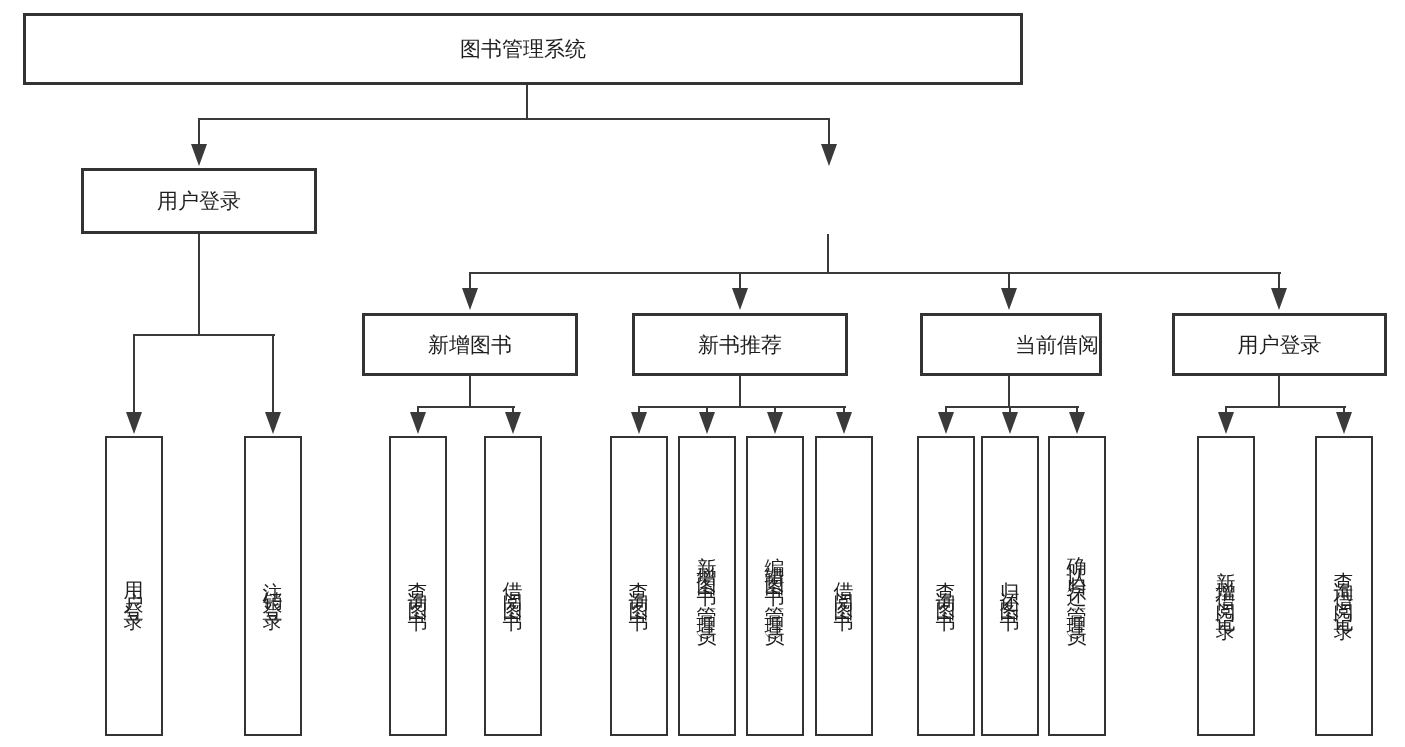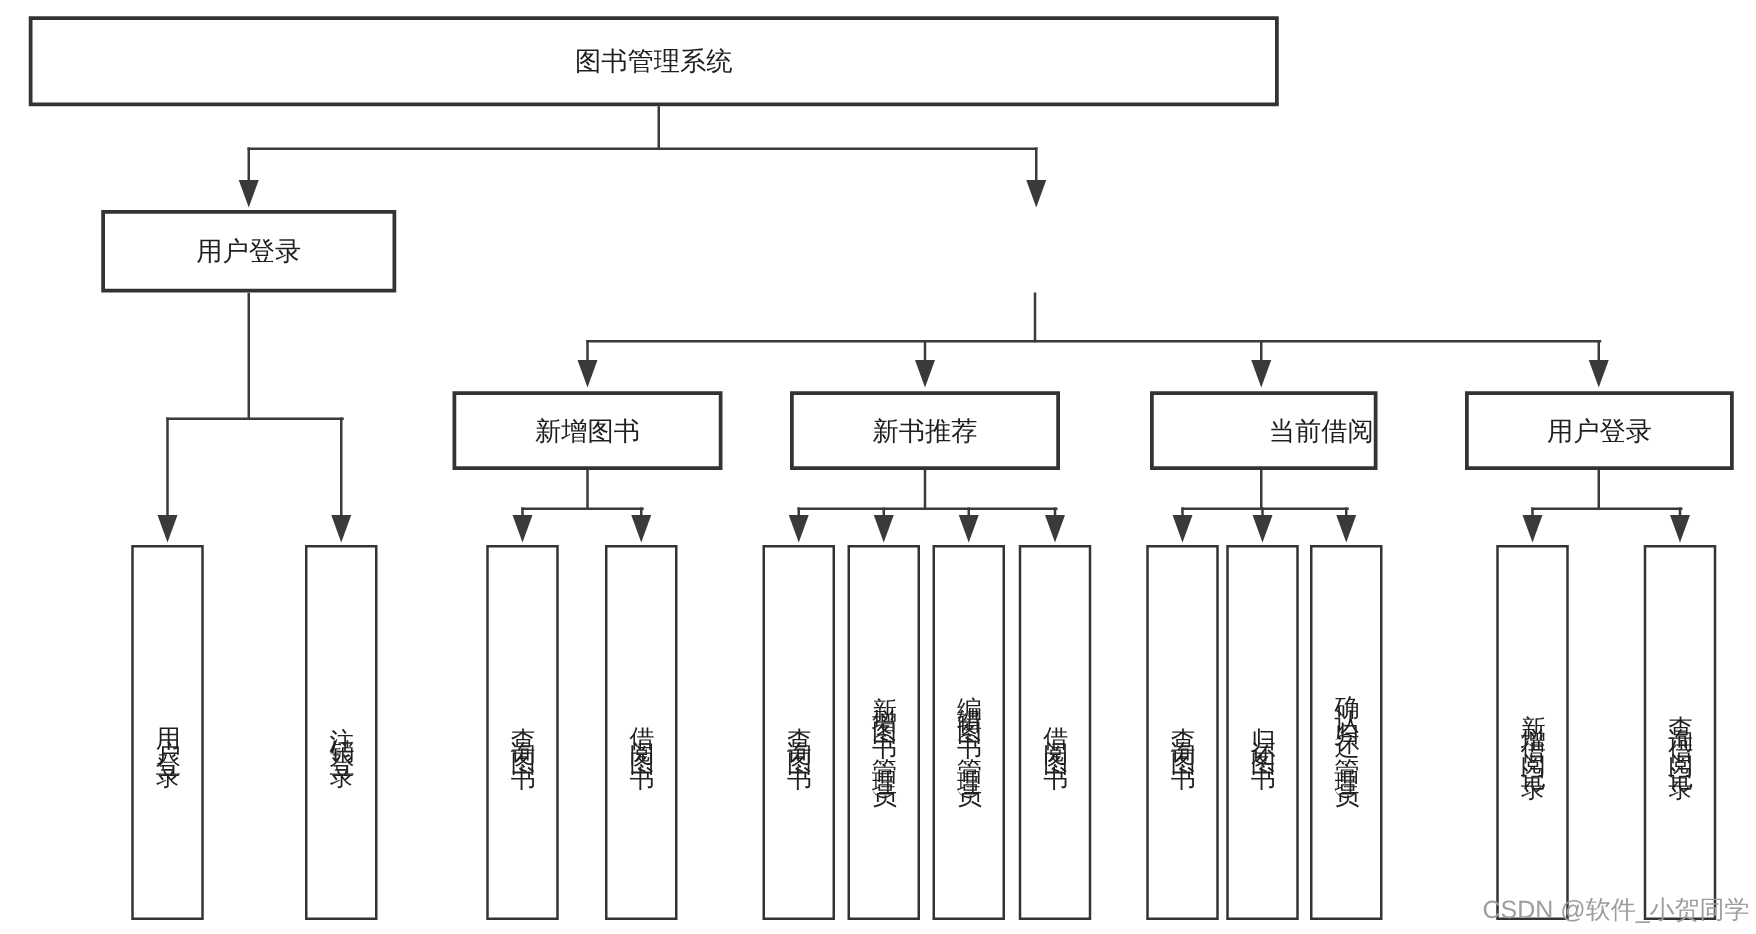--- a/index.html
+++ b/index.html
@@ -168,15 +168,14 @@
   <div class="ln" style="left:1076px;top:406px;width:2px;height:12px;"></div>
   <div class="ah" style="left:1069px;top:412px;"></div>
 
   <div class="ln" style="left:1278px;top:376px;width:2px;height:32px;"></div>
   <div class="ln" style="left:1225px;top:406px;width:121px;height:2px;"></div>
   <div class="ln" style="left:1225px;top:406px;width:2px;height:12px;"></div>
   <div class="ah" style="left:1218px;top:412px;"></div>
   <div class="ln" style="left:1343px;top:406px;width:2px;height:12px;"></div>
   <div class="ah" style="left:1336px;top:412px;"></div>
 
-  <div class="watermark">CSDN @软件_小贺同学</div>
 
 </div>
 
 </body></html>

